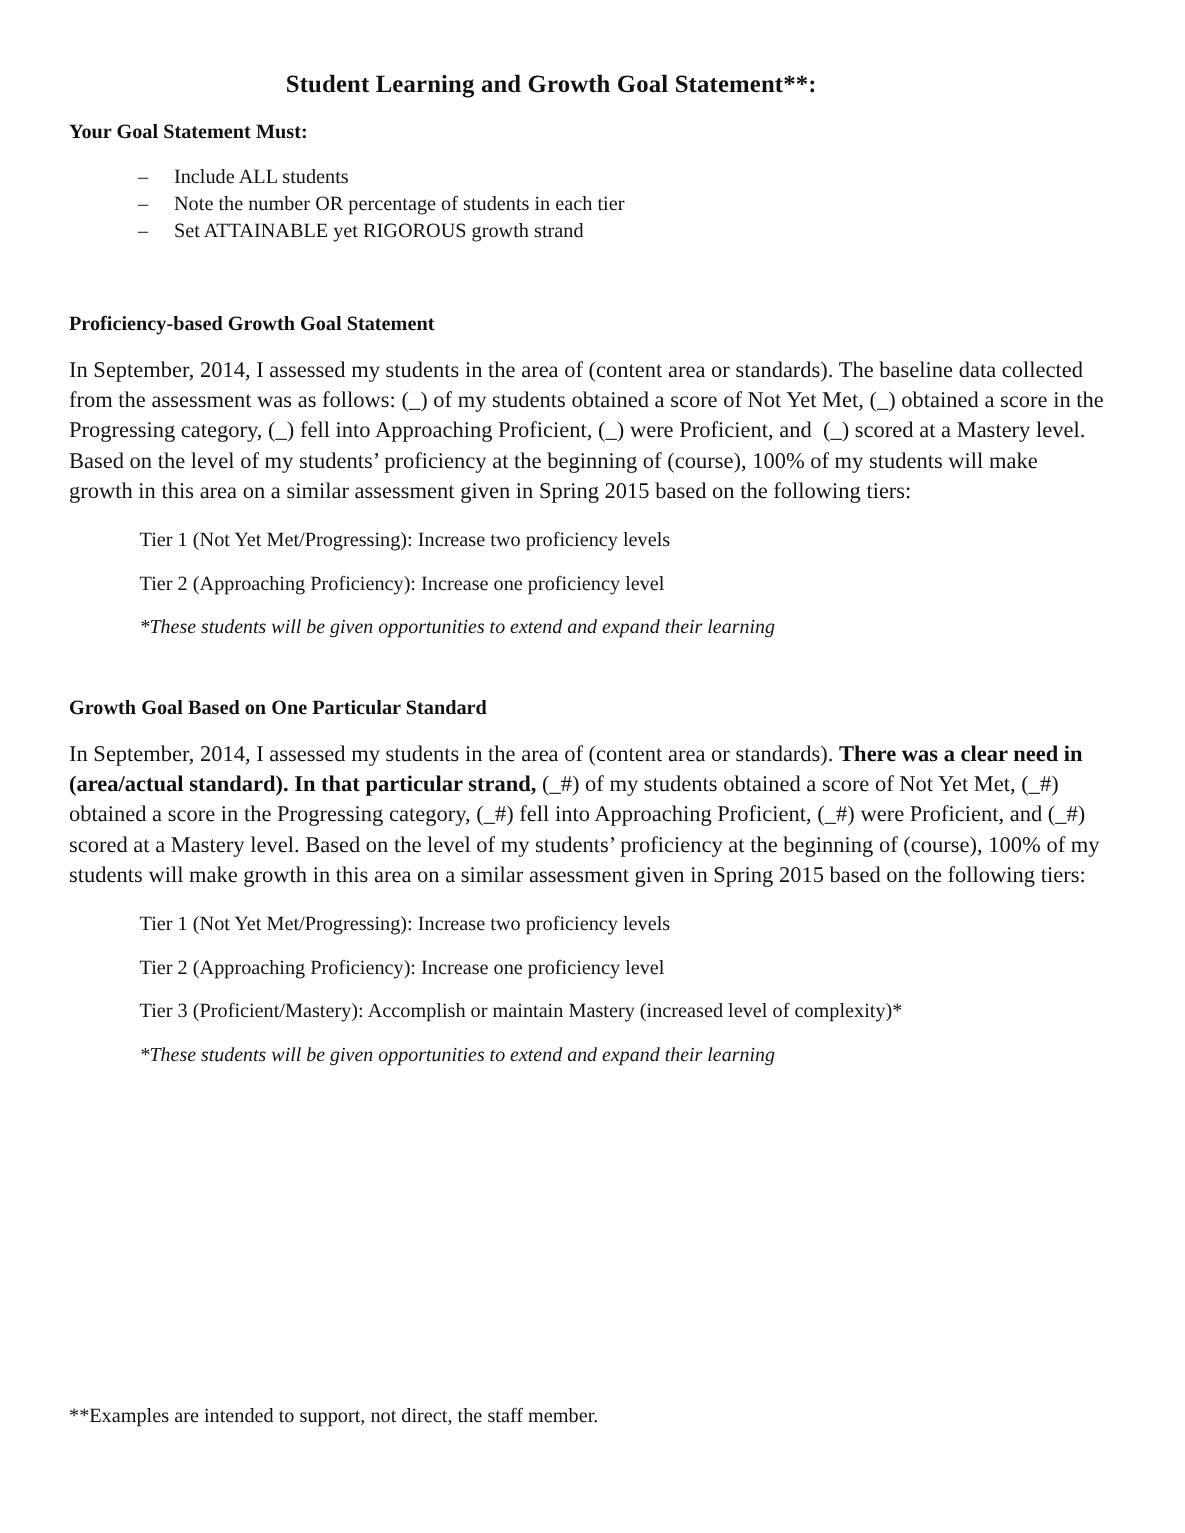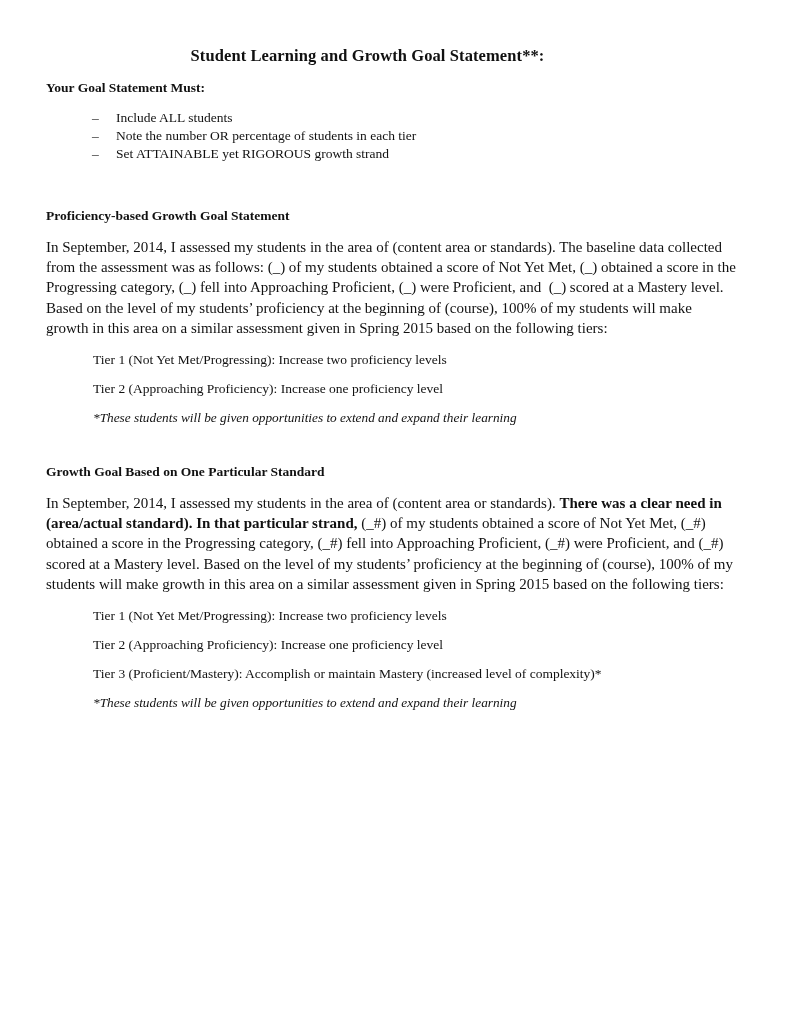--- a/index.html
+++ b/index.html
@@ -149,14 +149,15 @@
     <div class="section-heading">Growth Goal Based on One Particular Standard</div>
     <p class="body-para"><span>In September, 2014, I assessed my students in the area of (content area or standards). </span><b>There was a clear need in (area/actual standard). In that particular strand,</b><span> (_#) of my students obtained a score of Not Yet Met, (_#) obtained a score in the Progressing category, (_#) fell into Approaching Proficient, (_#) were Proficient, and (_#) scored at a Mastery level. Based on the level of my students’ proficiency at the beginning of (course), 100% of my students will make growth in this area on a similar assessment given in Spring 2015 based on the following tiers:</span></p>
     <div class="tier-block">
       <p class="tier-line">Tier 1 (Not Yet Met/Progressing): Increase two proficiency levels</p>
       <p class="tier-line">Tier 2 (Approaching Proficiency): Increase one proficiency level</p>
       <p class="tier-line">Tier 3 (Proficient/Mastery): Accomplish or maintain Mastery (increased level of complexity)*</p>
       <p class="note-line">*These students will be given opportunities to extend and expand their learning</p>
     </div>
   </div>
 
+  <div class="footnote">**Examples are intended to support, not direct, the staff member.</div>
 
 </div>
 
 </body></html>

